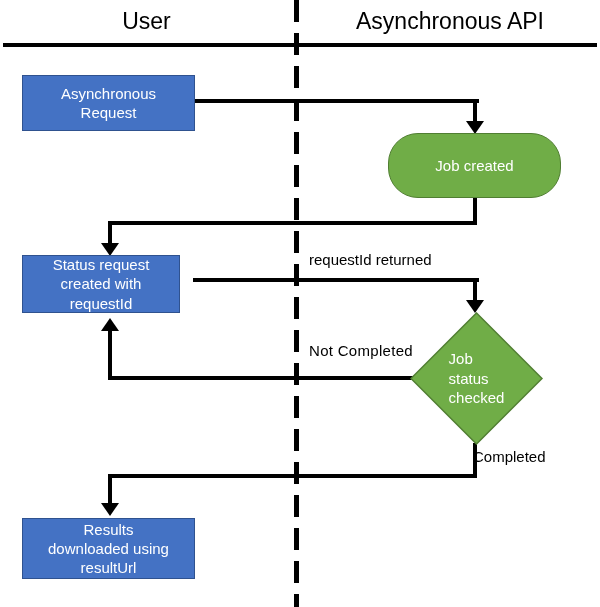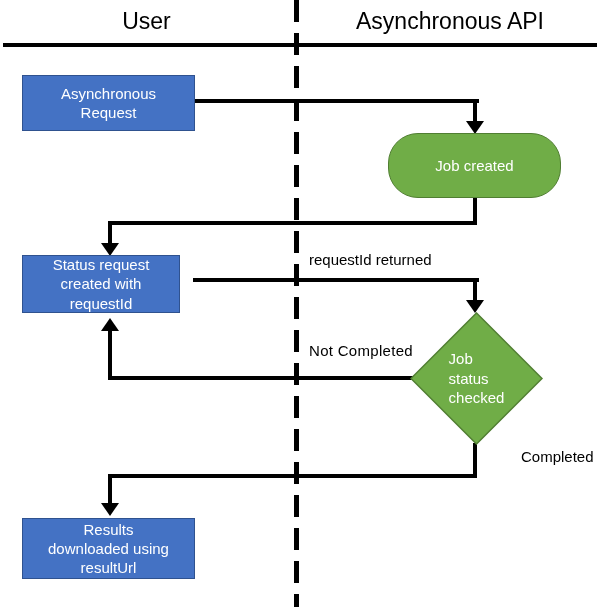--- a/index.html
+++ b/index.html
@@ -124,21 +124,21 @@
   
   .edge-label {
     position: absolute;
     font-size: 15px;
     color: #000000;
     white-space: nowrap;
     line-height: 1;
   }
   #label-requestid      { left: 309px; top: 236px; margin-top: 16px; }
   #label-not-completed  { left: 309px; top: 343px; letter-spacing: 0.3px; }
-  #label-completed      { left: 473px; top: 449px; margin-left: 48px; }
+  #label-completed      { left: 473px; top: 449px; }
   #label-resulturl      { left: 309px; top: 492px; }
 </style>
 </head>
 <body>
 
 <div id="canvas">
 
   <div class="lane-title" id="lane-api-title">Asynchronous API</div>
 
   <div class="lane-title" id="lane-user-title">User</div>

